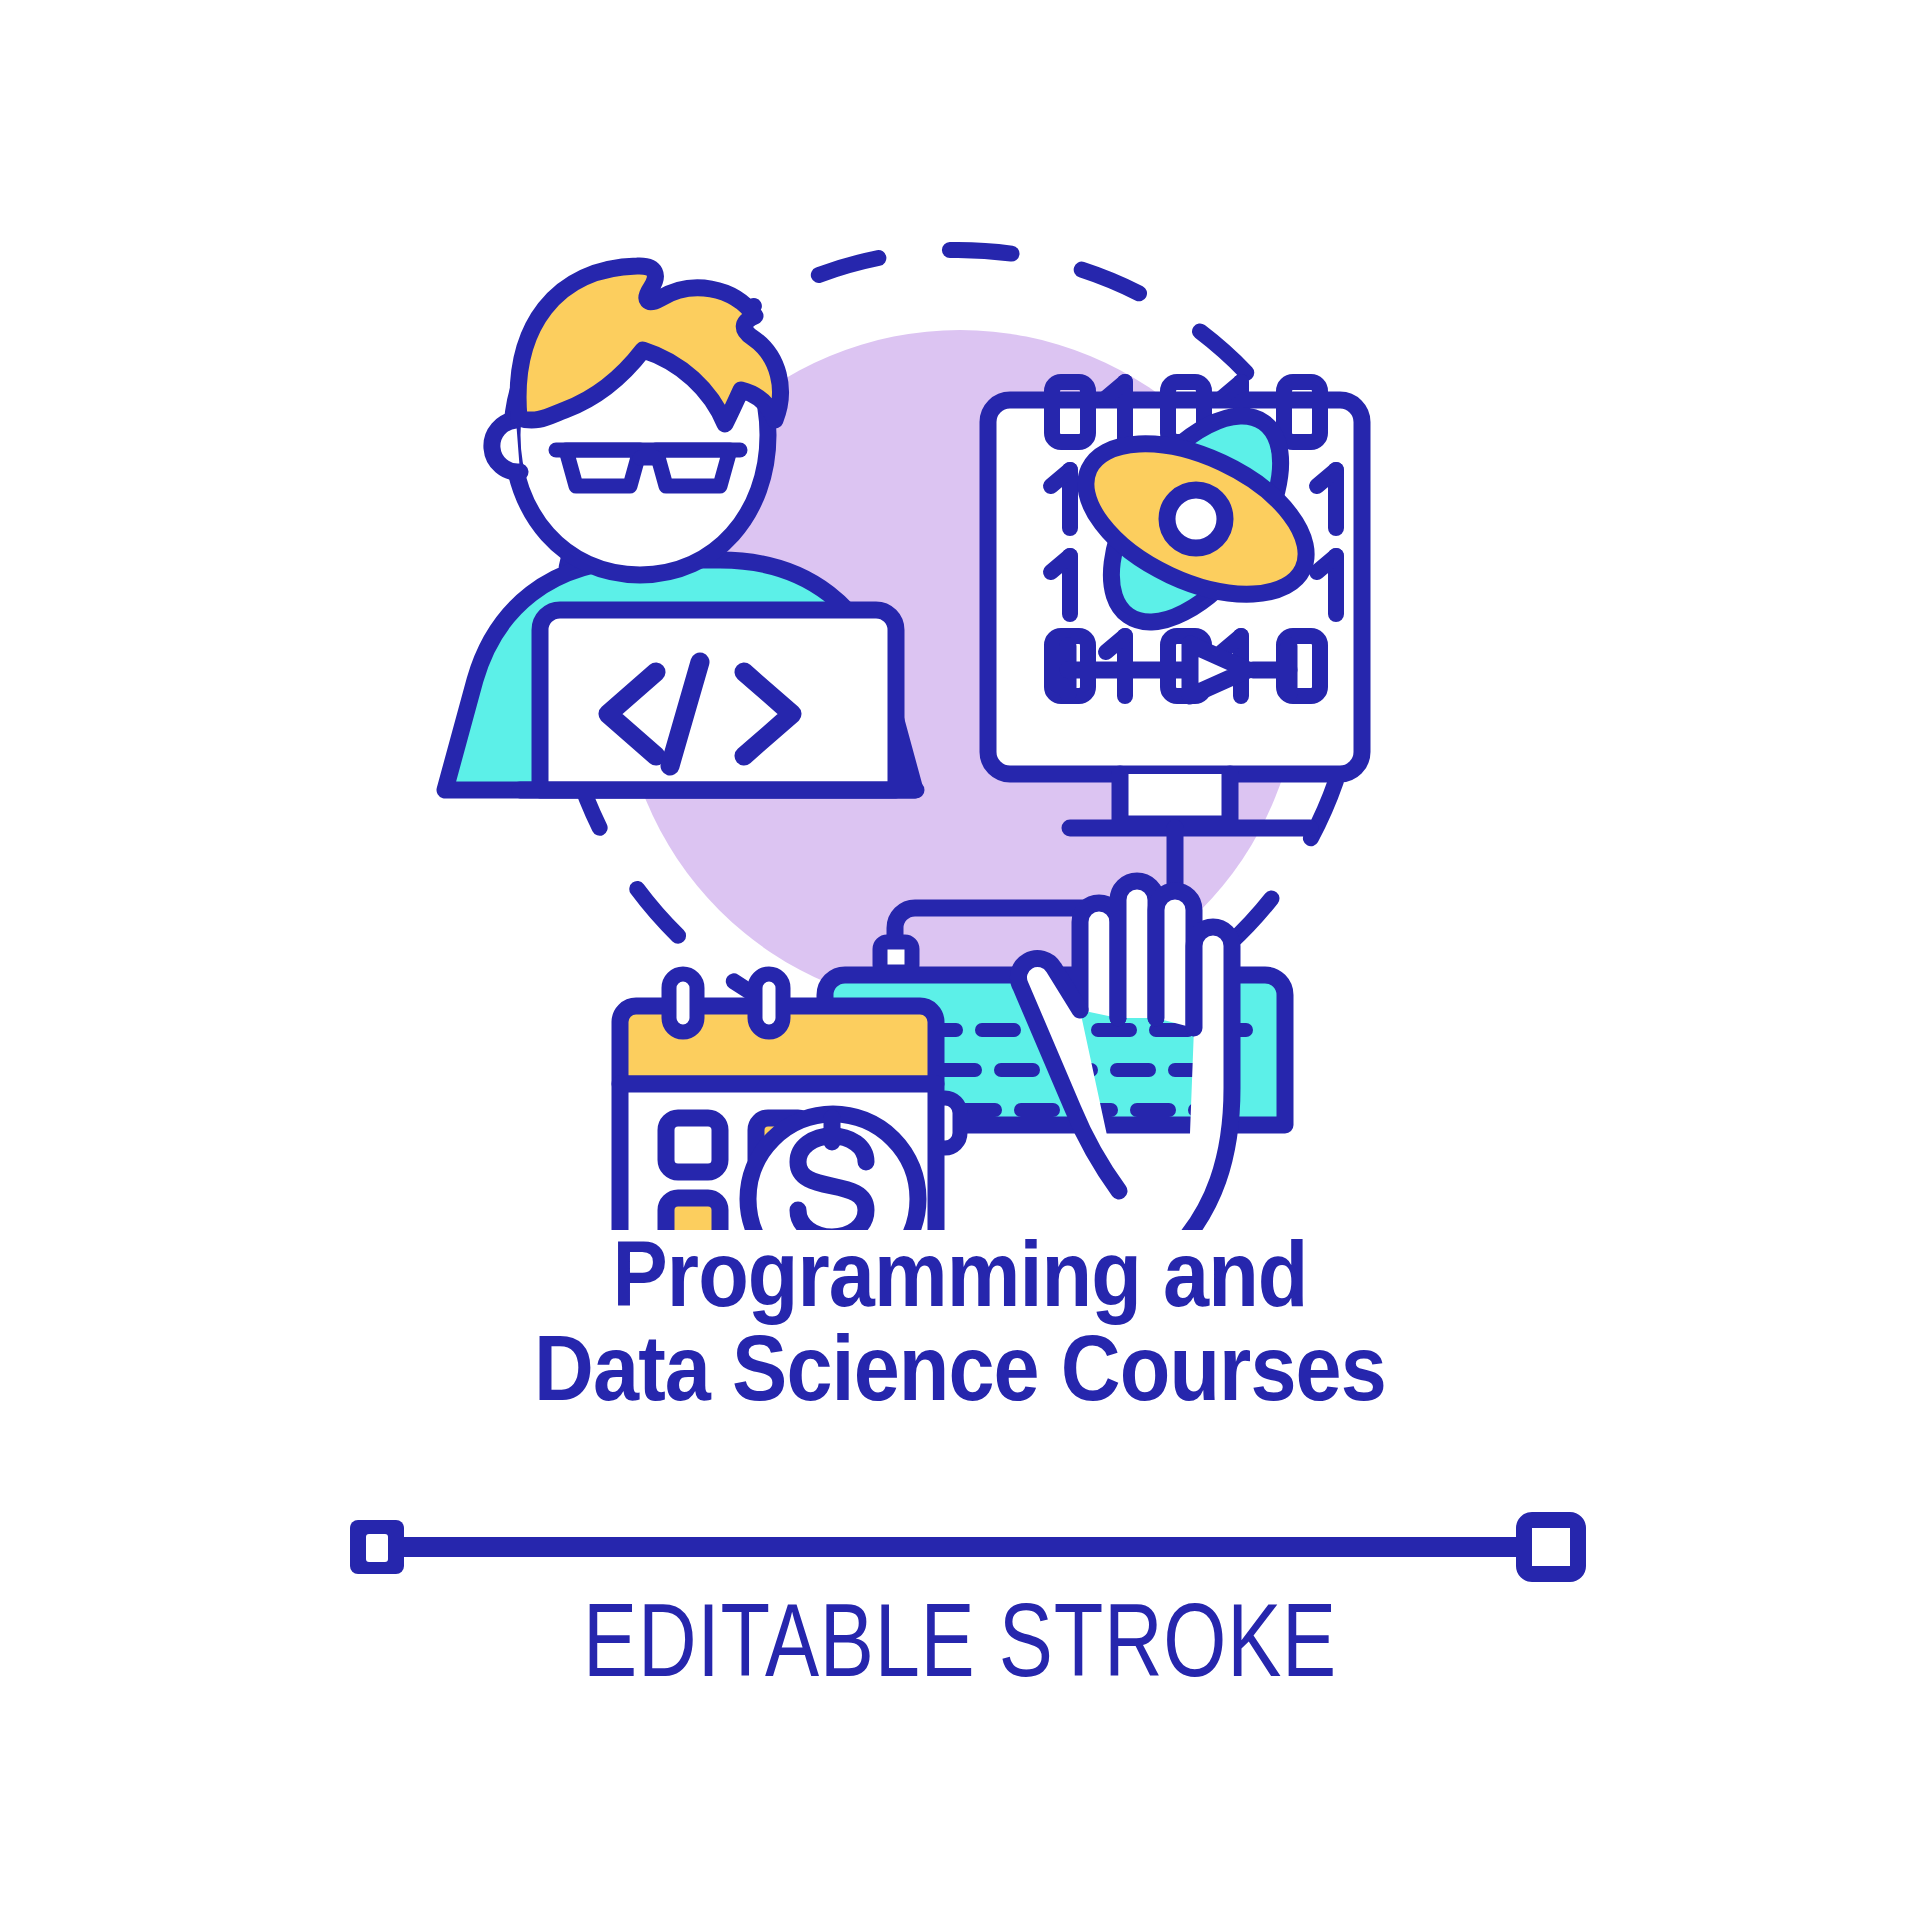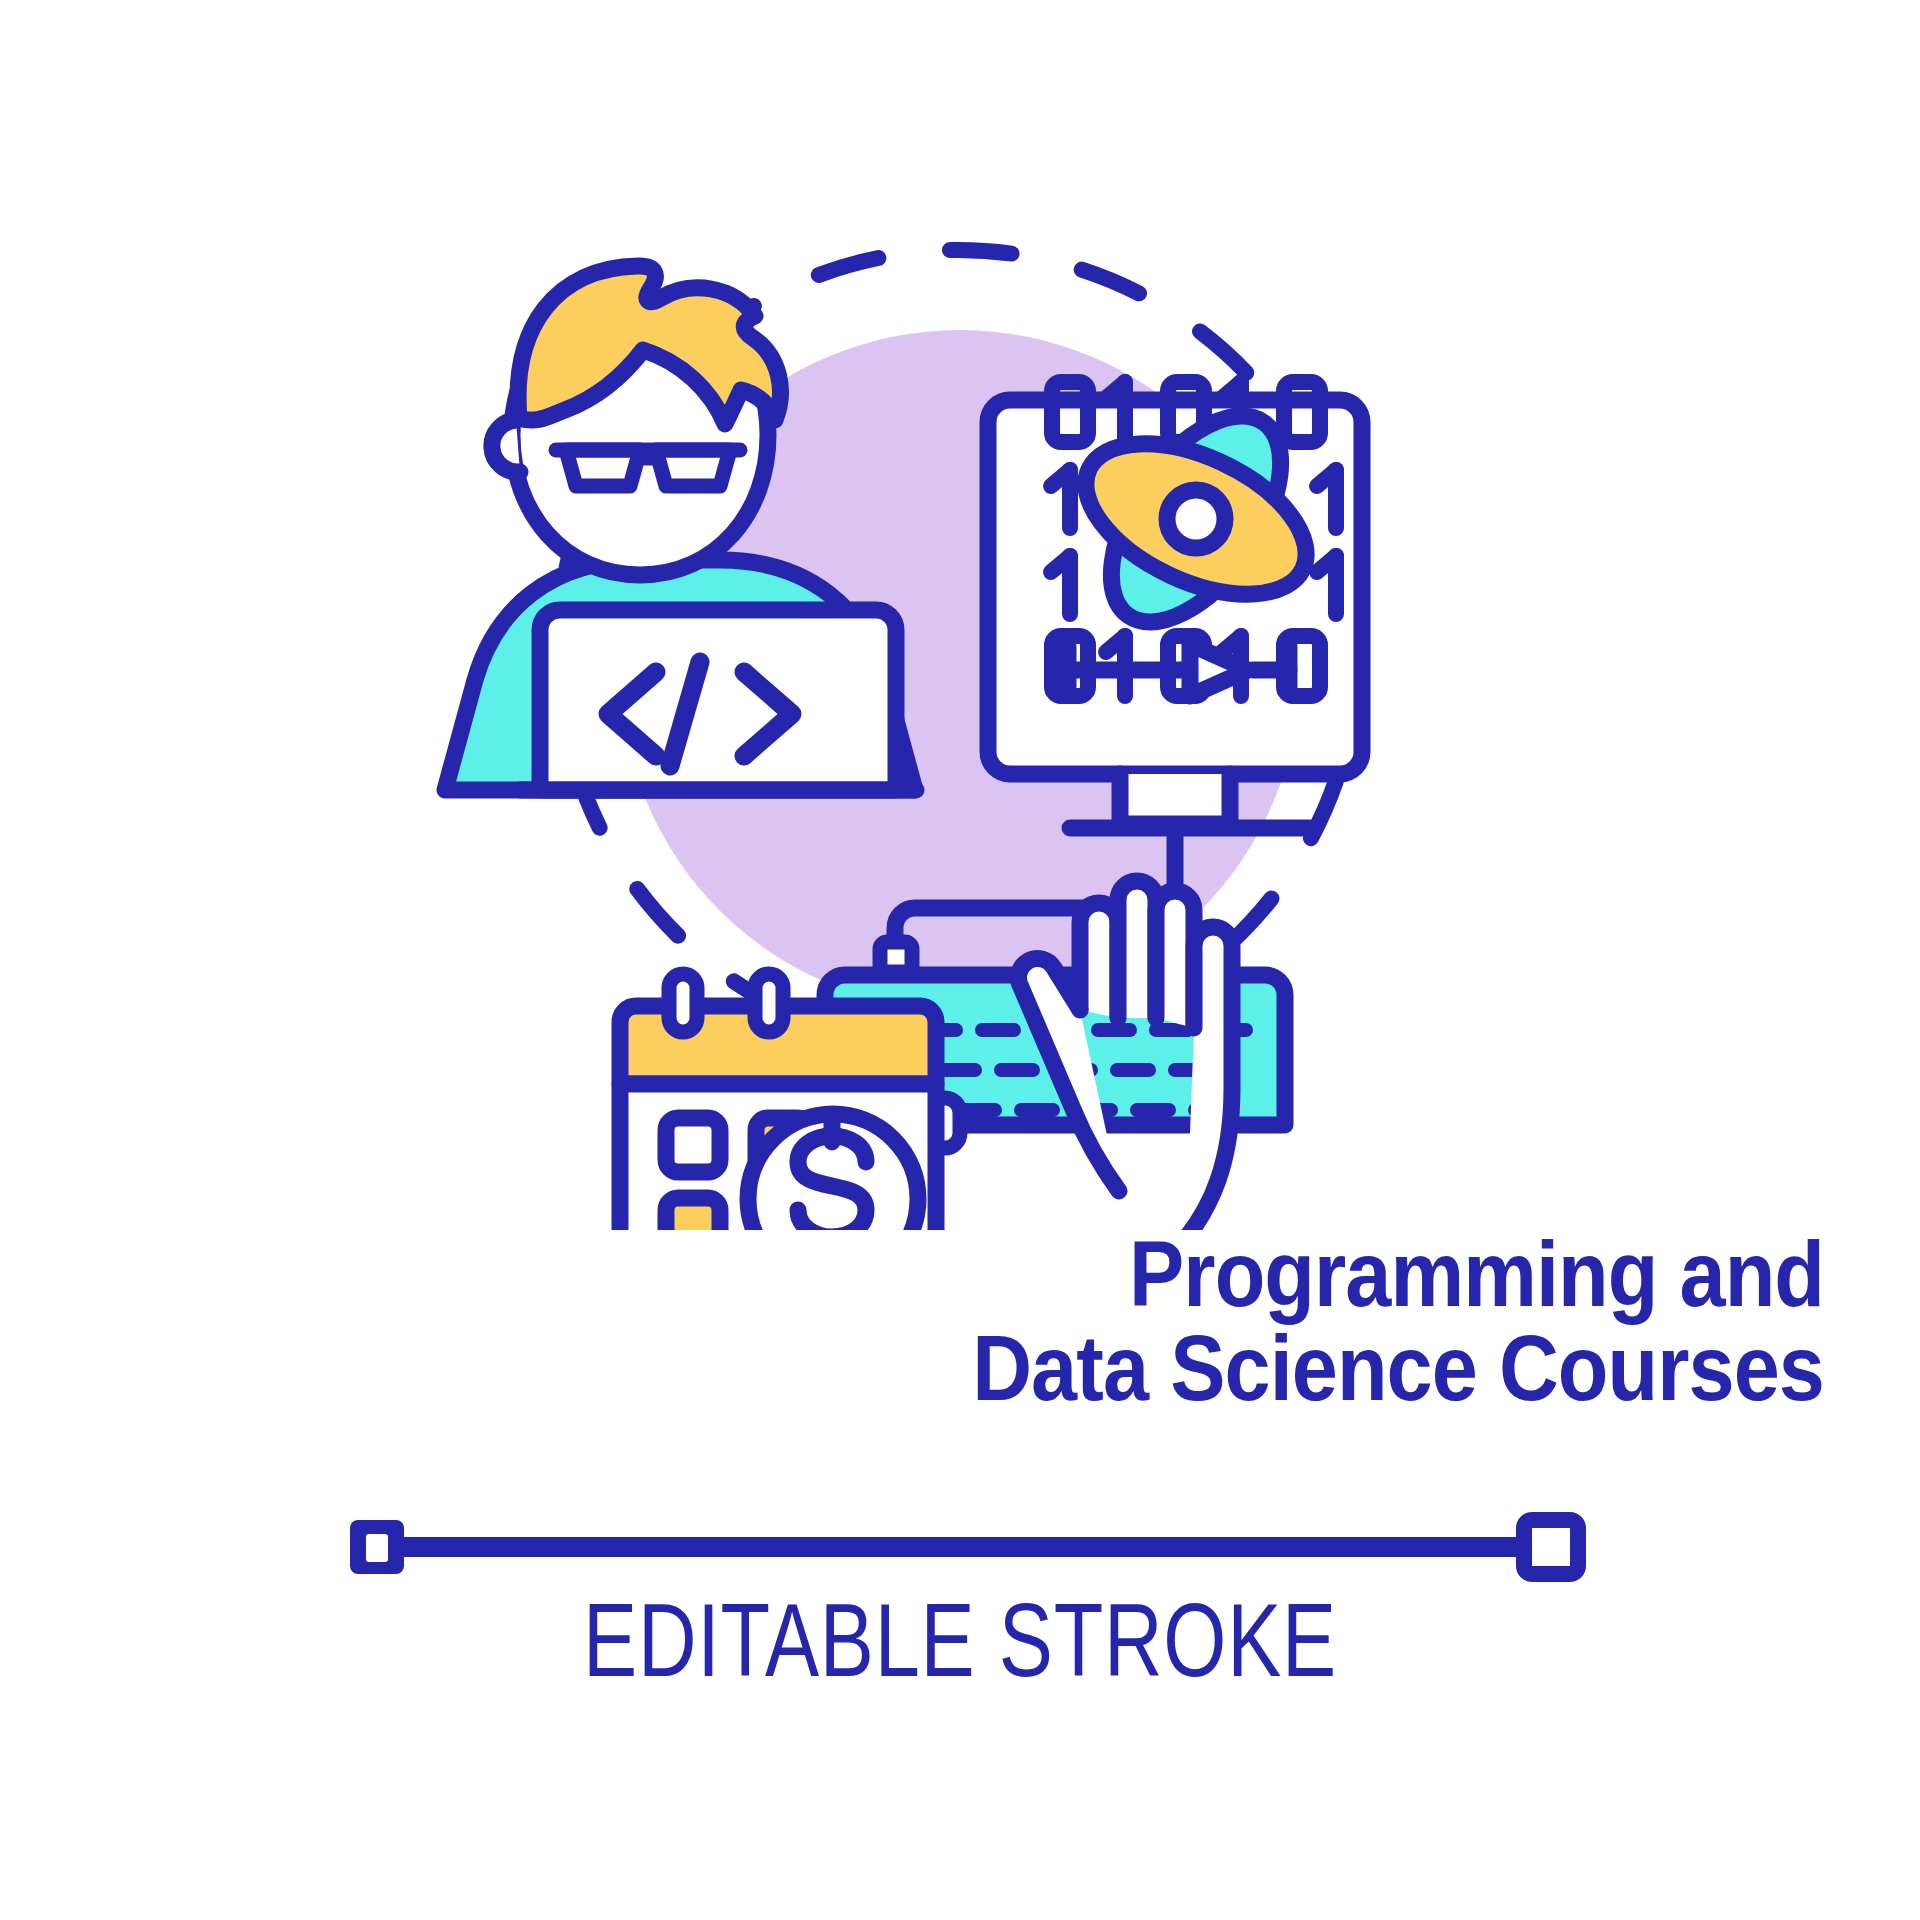--- a/index.html
+++ b/index.html
@@ -34,21 +34,21 @@
     width: 100%;
     height: 100%;
   }
 
   
   .caption {
     position: absolute;
     left: 0;
     top: 1228px;
     width: 1920px;
-    text-align: right;
+    text-align: center;
   }
   .title {
     color: #2626ad;
     font-family: "Liberation Sans Narrow", "Liberation Sans", sans-serif;
     font-weight: bold;
     font-size: 92px;
     line-height: 1.02;
     letter-spacing: -1px;
     transform: scaleX(0.90);
     transform-origin: center top;

